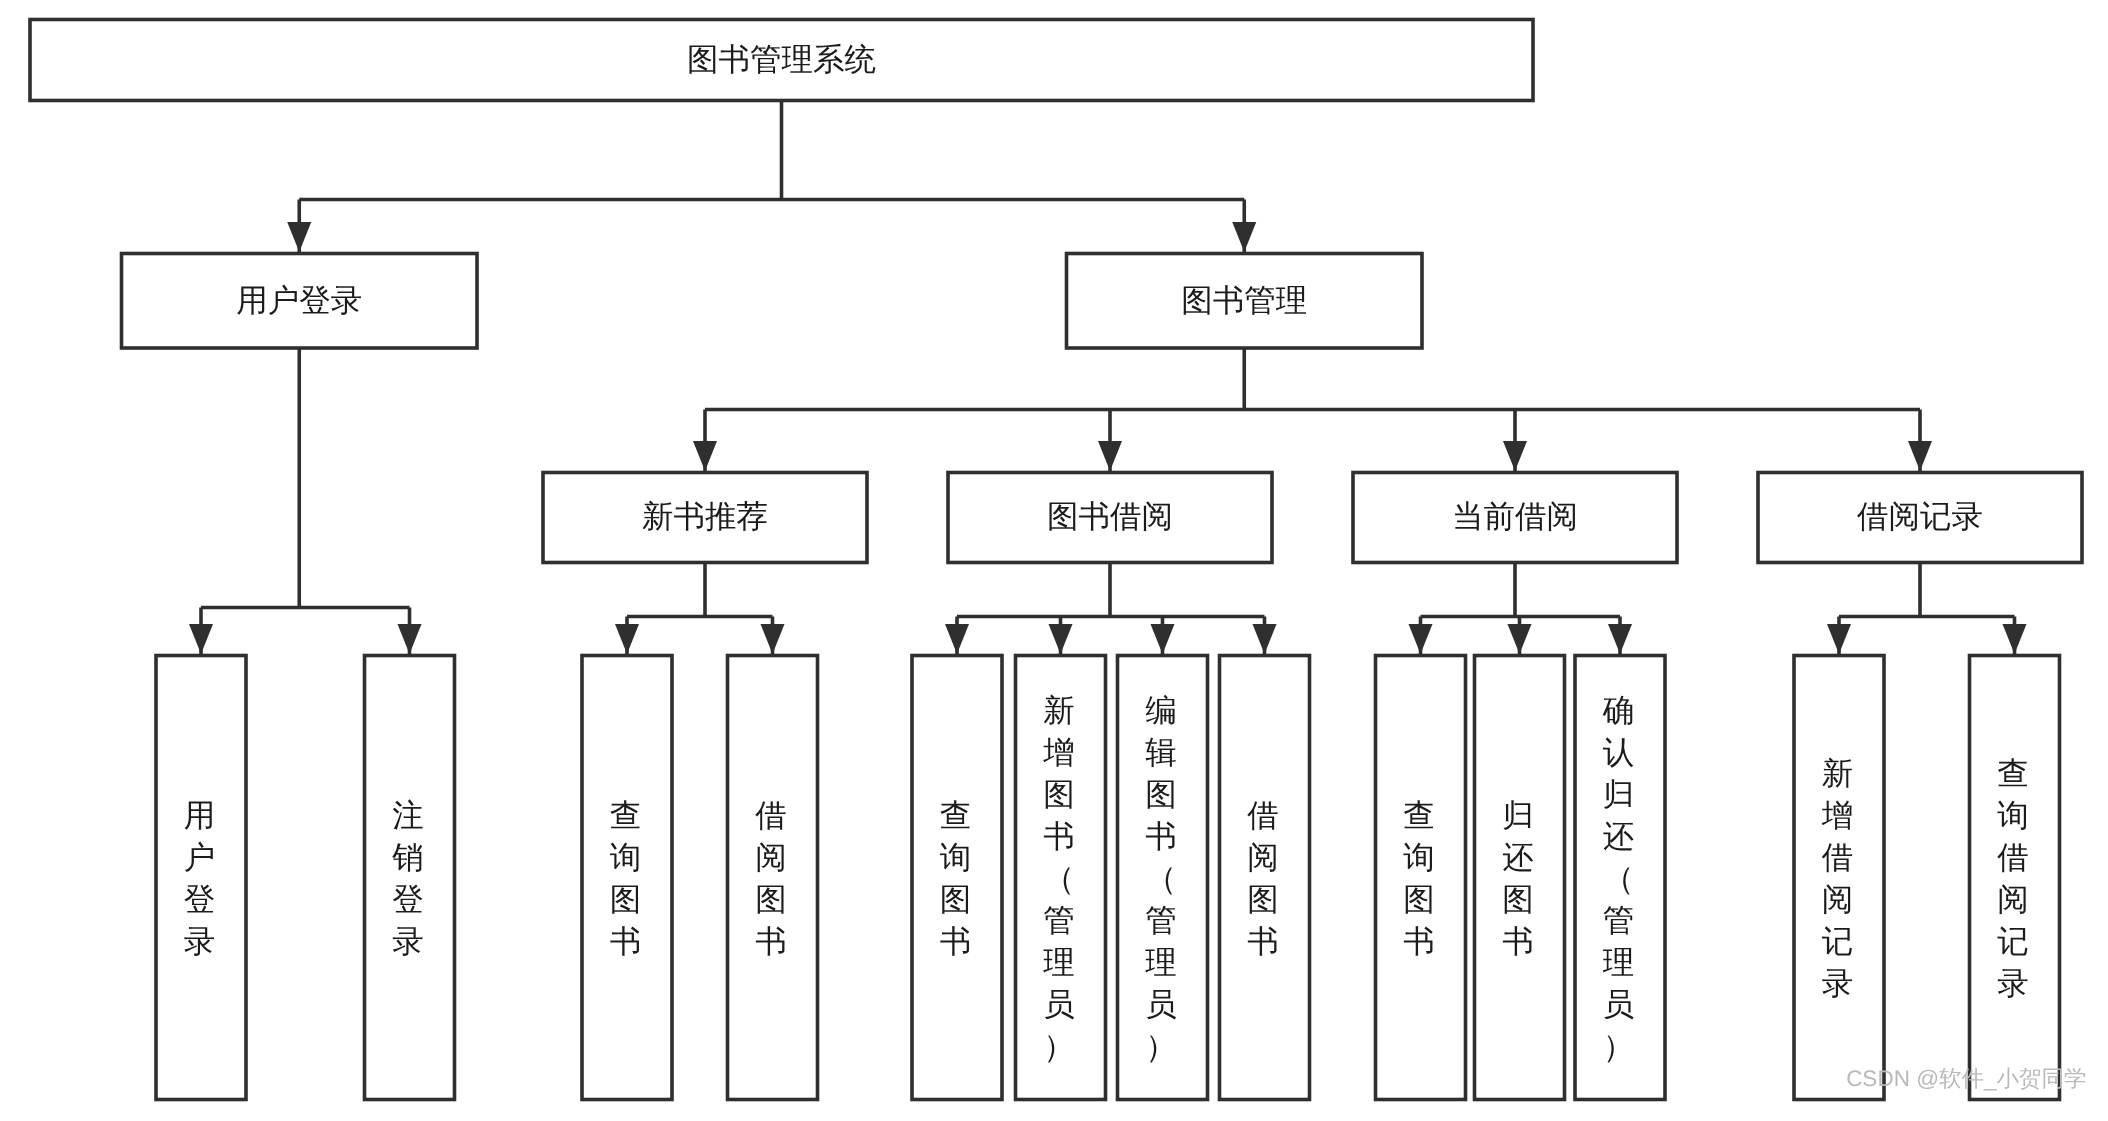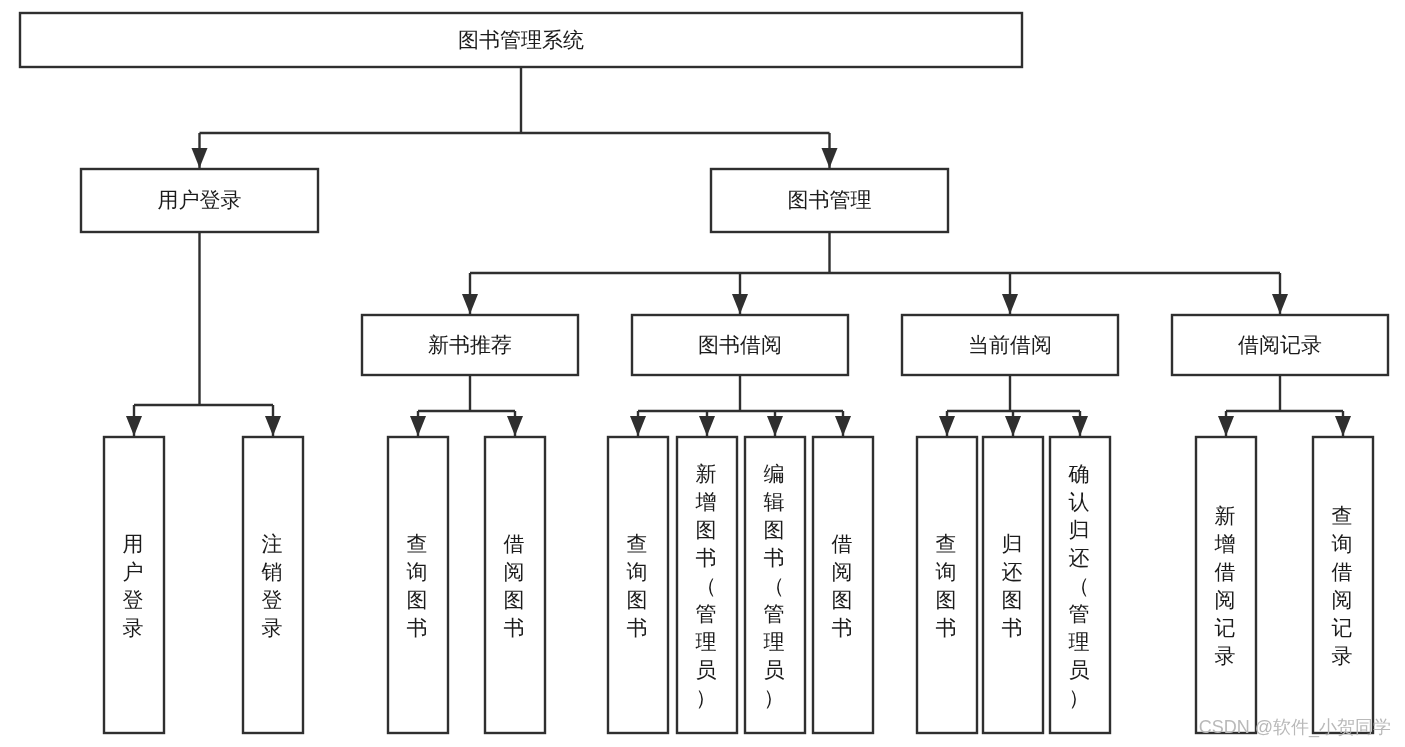--- a/index.html
+++ b/index.html
@@ -49,23 +49,23 @@
   }
   .node-label-v {
     font-family: "Liberation Sans", "DejaVu Sans", sans-serif;
     font-size: 21px;
     fill: #1b1b1b;
     letter-spacing: 2px;
   }
   .watermark-text {
     position: absolute;
     right: 14px;
-    bottom: 8px;
-    font-family: "Liberation Sans", "DejaVu Sans", sans-serif;
-    font-size: 18px;
+    bottom: 18px;
+    font-family: "Liberation Sans", "DejaVu Sans", sans-serif;
+    font-size: 15px;
     color: #b9b9b9;
     white-space: nowrap;
     pointer-events: none;
   }
 </style>
 </head>
 <body>
 
 <div id="diagram-root">
 

